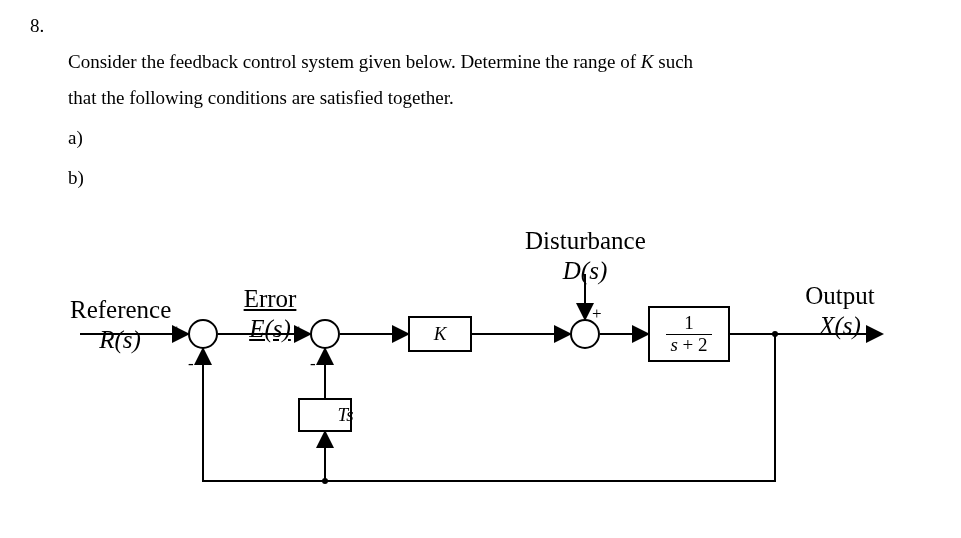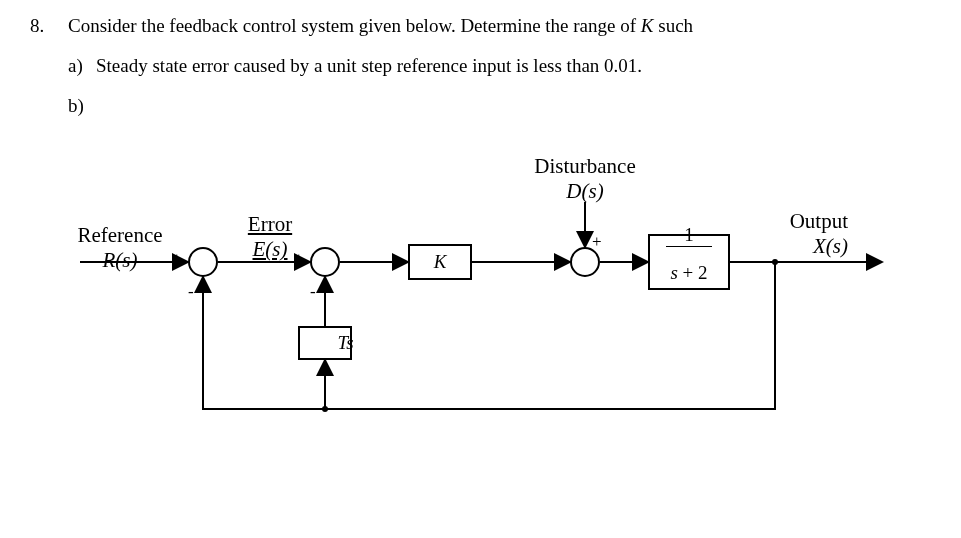--- a/index.html
+++ b/index.html
@@ -9,31 +9,31 @@
       line-height: 1.9;
       color: #000;
       background: #fff;
       width: 961px;
       height: 538px;
       padding: 8px 30px;
     }
     .question-row { display: flex; }
     .q-num { width: 38px; flex-shrink: 0; }
     .q-body { flex: 1; }
-    .q-line1 { text-align: justify; }
+    .q-line1 { text-align: justify; margin-top: 36px; }
     .sub { display: flex; margin-top: 4px; }
     .sub-label { width: 28px; flex-shrink: 0; }
     .italic { font-style: italic; }
     .diagram {
       position: relative;
       margin-top: 30px;
       width: 870px;
       height: 280px;
     }
-    .lbl { position: absolute; font-size: 21px; line-height: 1.2; text-align: center; }
+    .lbl { position: absolute; font-size: 25px; line-height: 1.2; text-align: center; }
     .sum {
       position: absolute;
       width: 30px; height: 30px;
       border: 2px solid #000;
       border-radius: 50%;
       background: #fff;
     }
     .box {
       position: absolute;
       border: 2px solid #000;
@@ -43,36 +43,36 @@
       justify-content: center;
       font-size: 19px;
     }
     .frac {
       display: inline-block;
       text-align: center;
       vertical-align: middle;
       line-height: 1.1;
     }
     .frac .num { display: block; padding: 0 4px; }
-    .frac .den { display: block; border-top: 1.5px solid #000; padding: 16px 4px; font-family: Liberation Serif, serif; }
+    .frac .den { display: block; border-top: 1.5px solid #000; padding: 0 4px; font-family: Liberation Serif, serif; }
     svg.wires { position: absolute; left: 0; top: 0; width: 870px; height: 280px; }
     .sign { position: absolute; font-size: 17px; }
   </style>
 </head>
 <body>
 
 <div class="question-row">
   <div class="q-num">8.</div>
   <div class="q-body">
     <div class="q-line1">
       <span>Consider the feedback control system given below. Determine the range of </span><span class="italic">K</span><span> such</span>
     </div>
+    <div>that the following conditions are satisfied together.</div>
     <div class="sub">
       <div class="sub-label">a)</div>
-      <div>Steady state error caused by a unit step reference input is less than 0.01.</div>
     </div>
     <div class="sub">
       <div class="sub-label">b)</div>
     </div>
   </div>
 </div>
 
 <div class="diagram">
 
   <div class="lbl" style="left:40px; top:58px; width:100px;margin-top:11px;">
@@ -80,21 +80,21 @@
     <span class="italic">R(s)</span>
   </div>
   <div class="lbl" style="left:200px; top:58px; width:80px;text-decoration:underline;">
     <span>Error</span><br>
     <span class="italic">E(s)</span>
   </div>
   <div class="lbl" style="left:495px; top:0px; width:120px;">
     <span>Disturbance</span><br>
     <span class="italic">D(s)</span>
   </div>
-  <div class="lbl" style="left:738px; top:55px; width:80px;text-align:right;">
+  <div class="lbl" style="left:770px; top:55px; width:80px;">
     <span>Output</span><br>
     <span class="italic">X(s)</span>
   </div>
 
   <div class="sum" style="left:158px; top:93px;"></div>
   <div class="sum" style="left:280px; top:93px;"></div>
   <div class="sum" style="left:540px; top:93px;"></div>
 
   <div class="box" style="left:378px; top:90px; width:64px; height:36px;">
     <span class="italic">K</span>

